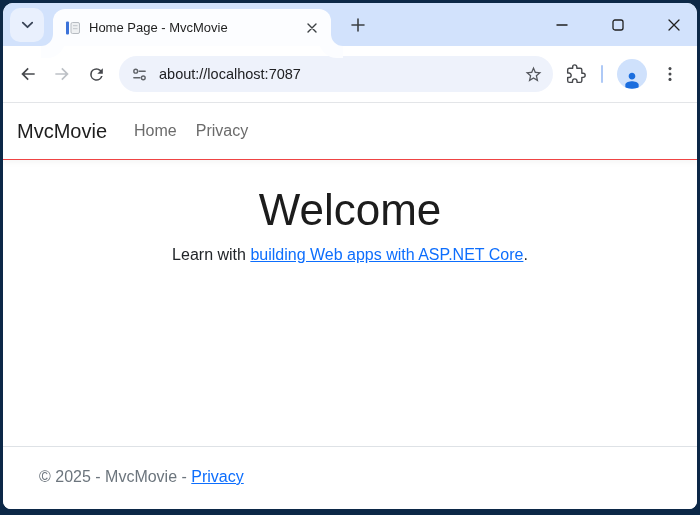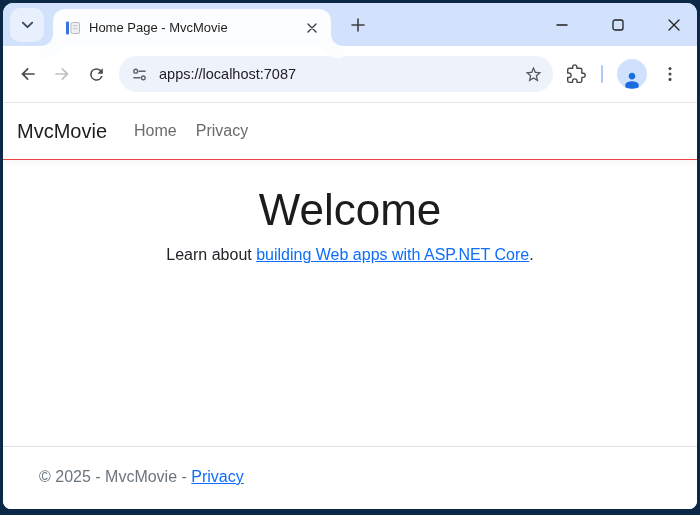--- a/index.html
+++ b/index.html
@@ -155,21 +155,21 @@
 
       <div class="omnibox">
         <span>
           <svg width="17" height="17" viewBox="0 0 18 18">
             <circle cx="5" cy="5.5" r="2" fill="none" stroke="#5f6368" stroke-width="1.5"></circle>
             <path d="M8.6 5.5 H15" stroke="#5f6368" stroke-width="1.5" stroke-linecap="round"></path>
             <path d="M3 12.5 H9.4" stroke="#5f6368" stroke-width="1.5" stroke-linecap="round"></path>
             <circle cx="13" cy="12.5" r="2" fill="none" stroke="#5f6368" stroke-width="1.5"></circle>
           </svg>
         </span>
-        <span class="url">apps://localhost:7087</span>
+        <span class="url">about://localhost:7087</span>
         <button class="star-btn">
           <svg width="19" height="19" viewBox="0 0 24 24">
               <path d="M22 9.24l-7.19-.62L12 2 9.19 8.63 2 9.24l5.46 4.73L5.82 21 12 17.27 18.18 21l-1.63-7.03L22 9.24zM12 15.4l-3.76 2.27 1-4.28-3.32-2.88 4.38-.38L12 6.1l1.71 4.04 4.38.38-3.32 2.88 1 4.28L12 15.4z" fill="#55585e"></path>
             </svg>
         </button>
       </div>
 
       <button class="tb-btn">
         <svg width="20" height="20" viewBox="0 0 24 24">
             <path d="M20.5 11H19V7c0-1.1-.9-2-2-2h-4V3.5a2.5 2.5 0 0 0-5 0V5H4c-1.1 0-2 .9-2 2v3.8h1.5c1.5 0 2.7 1.2 2.7 2.7S5 16.2 3.5 16.2H2V20c0 1.1.9 2 2 2h3.8v-1.5c0-1.5 1.2-2.7 2.7-2.7 1.5 0 2.7 1.2 2.7 2.7V22H17c1.1 0 2-.9 2-2v-4h1.5a2.5 2.5 0 0 0 0-5z" fill="none" stroke="#47494d" stroke-width="1.7" stroke-linejoin="round"></path>
@@ -195,21 +195,21 @@
 
     <div class="content">
       <nav class="navbar">
         <a href="#" class="brand">MvcMovie</a>
         <a href="#" class="nav-link">Home</a>
         <a href="#" class="nav-link">Privacy</a>
       </nav>
 
       <main class="main">
         <h1 class="welcome">Welcome</h1>
-        <p class="intro"><span>Learn about </span><a href="#">building Web apps with ASP.NET Core</a><span>.</span></p>
+        <p class="intro"><span>Learn with </span><a href="#">building Web apps with ASP.NET Core</a><span>.</span></p>
       </main>
 
       <footer class="footer">
         <span>© 2025 - MvcMovie - </span><a href="#">Privacy</a>
       </footer>
     </div>
 
   </div>
 </div>
 

